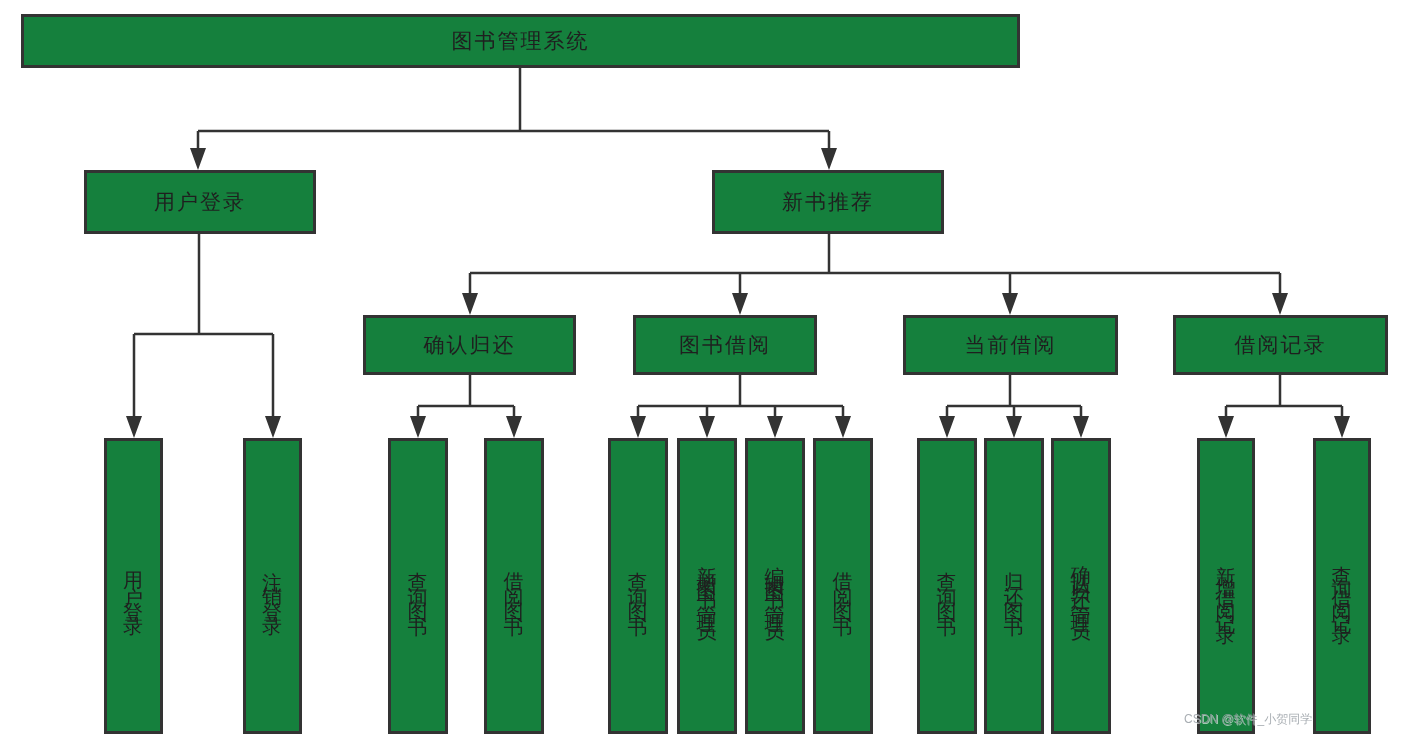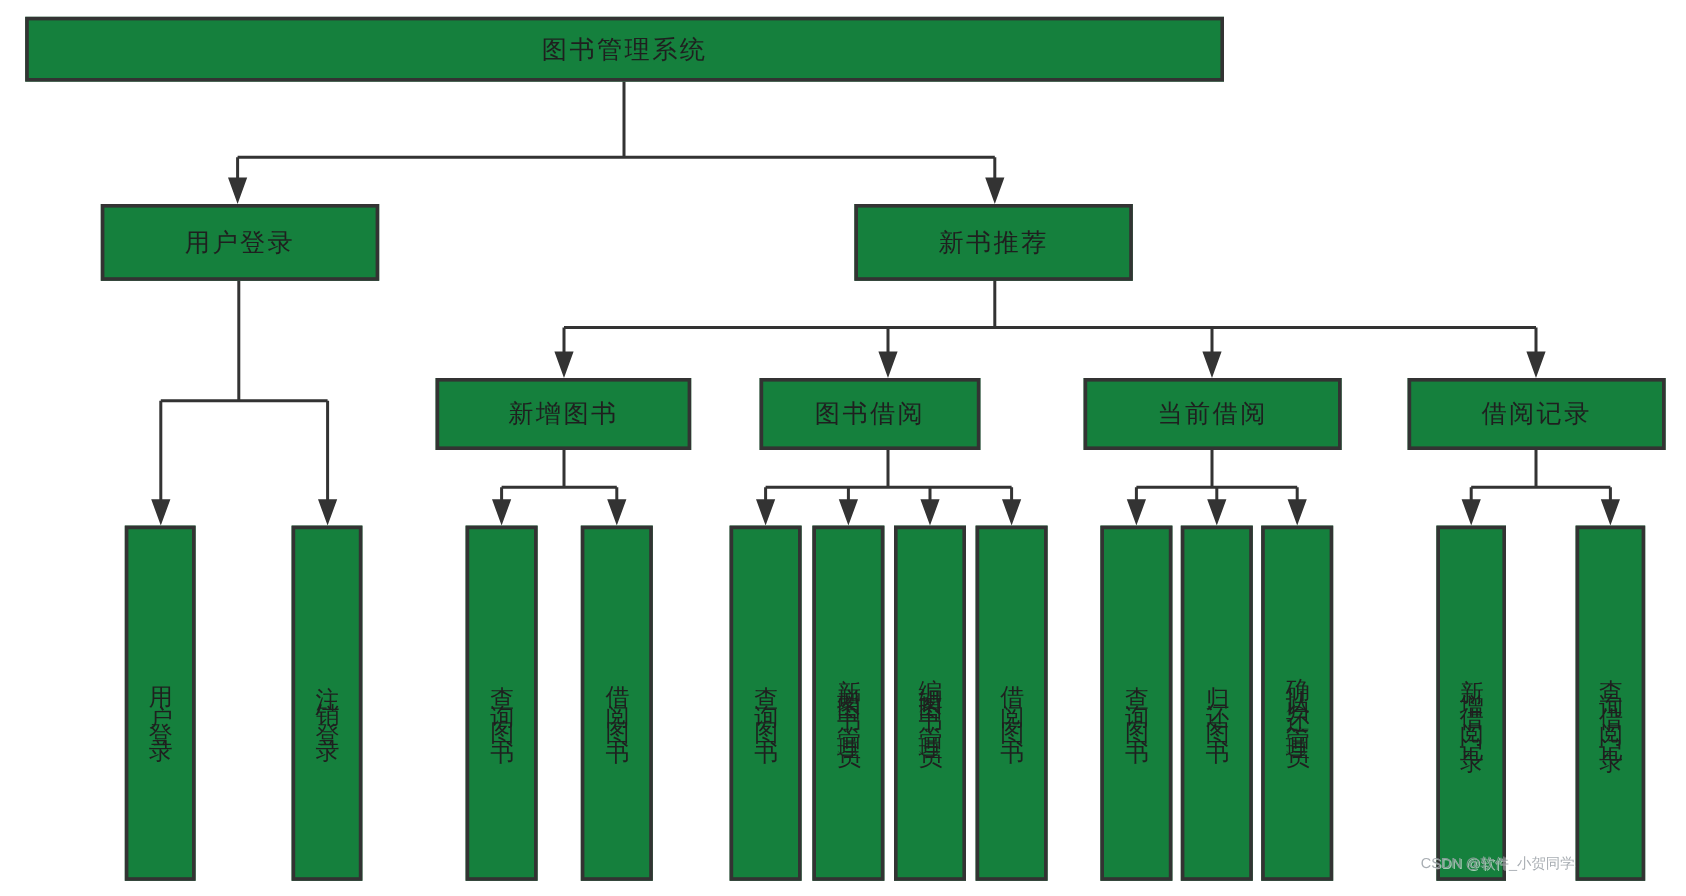--- a/index.html
+++ b/index.html
@@ -79,21 +79,21 @@
   </div>
 
   <div class="node" style="left:84px;top:170px;width:232px;height:64px;">
     <span class="h-label">用户登录</span>
   </div>
   <div class="node" style="left:712px;top:170px;width:232px;height:64px;">
     <span class="h-label">新书推荐</span>
   </div>
 
   <div class="node" style="left:363px;top:315px;width:213px;height:60px;">
-    <span class="h-label">新增图书</span>
+    <span class="h-label">确认归还</span>
   </div>
   <div class="node" style="left:633px;top:315px;width:184px;height:60px;">
     <span class="h-label">图书借阅</span>
   </div>
   <div class="node" style="left:903px;top:315px;width:215px;height:60px;">
     <span class="h-label">当前借阅</span>
   </div>
   <div class="node" style="left:1173px;top:315px;width:215px;height:60px;">
     <span class="h-label">借阅记录</span>
   </div>

